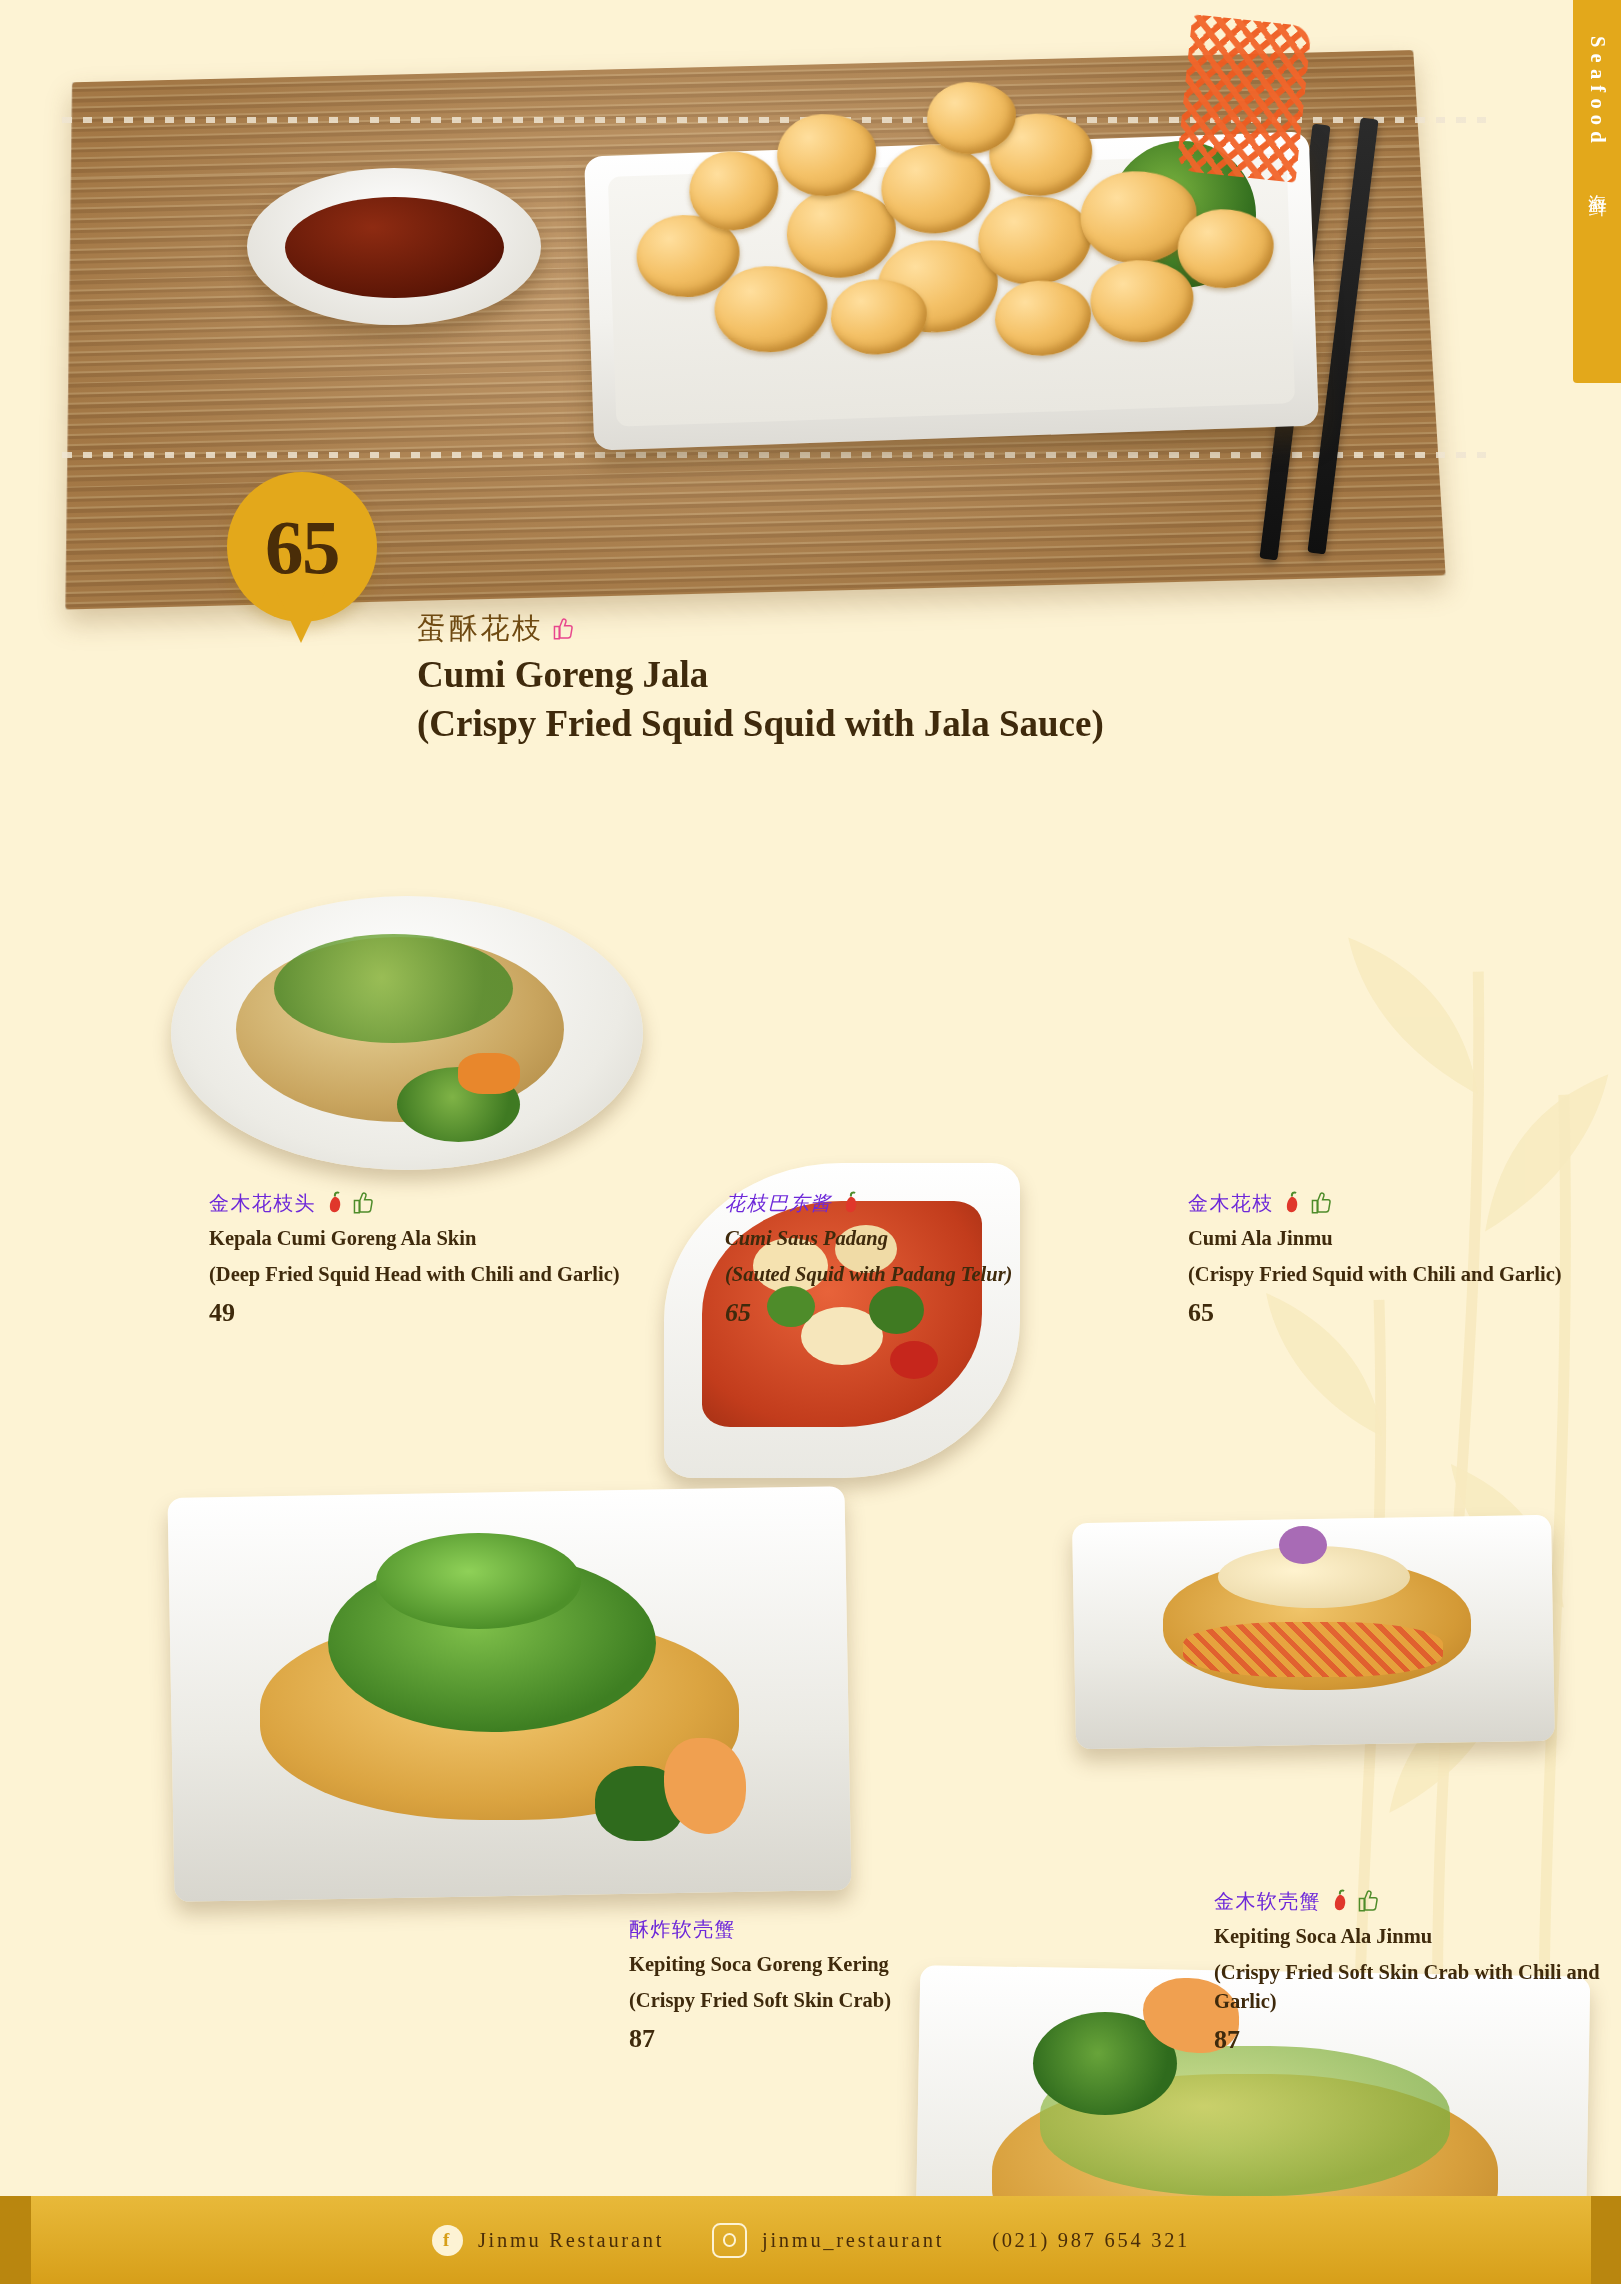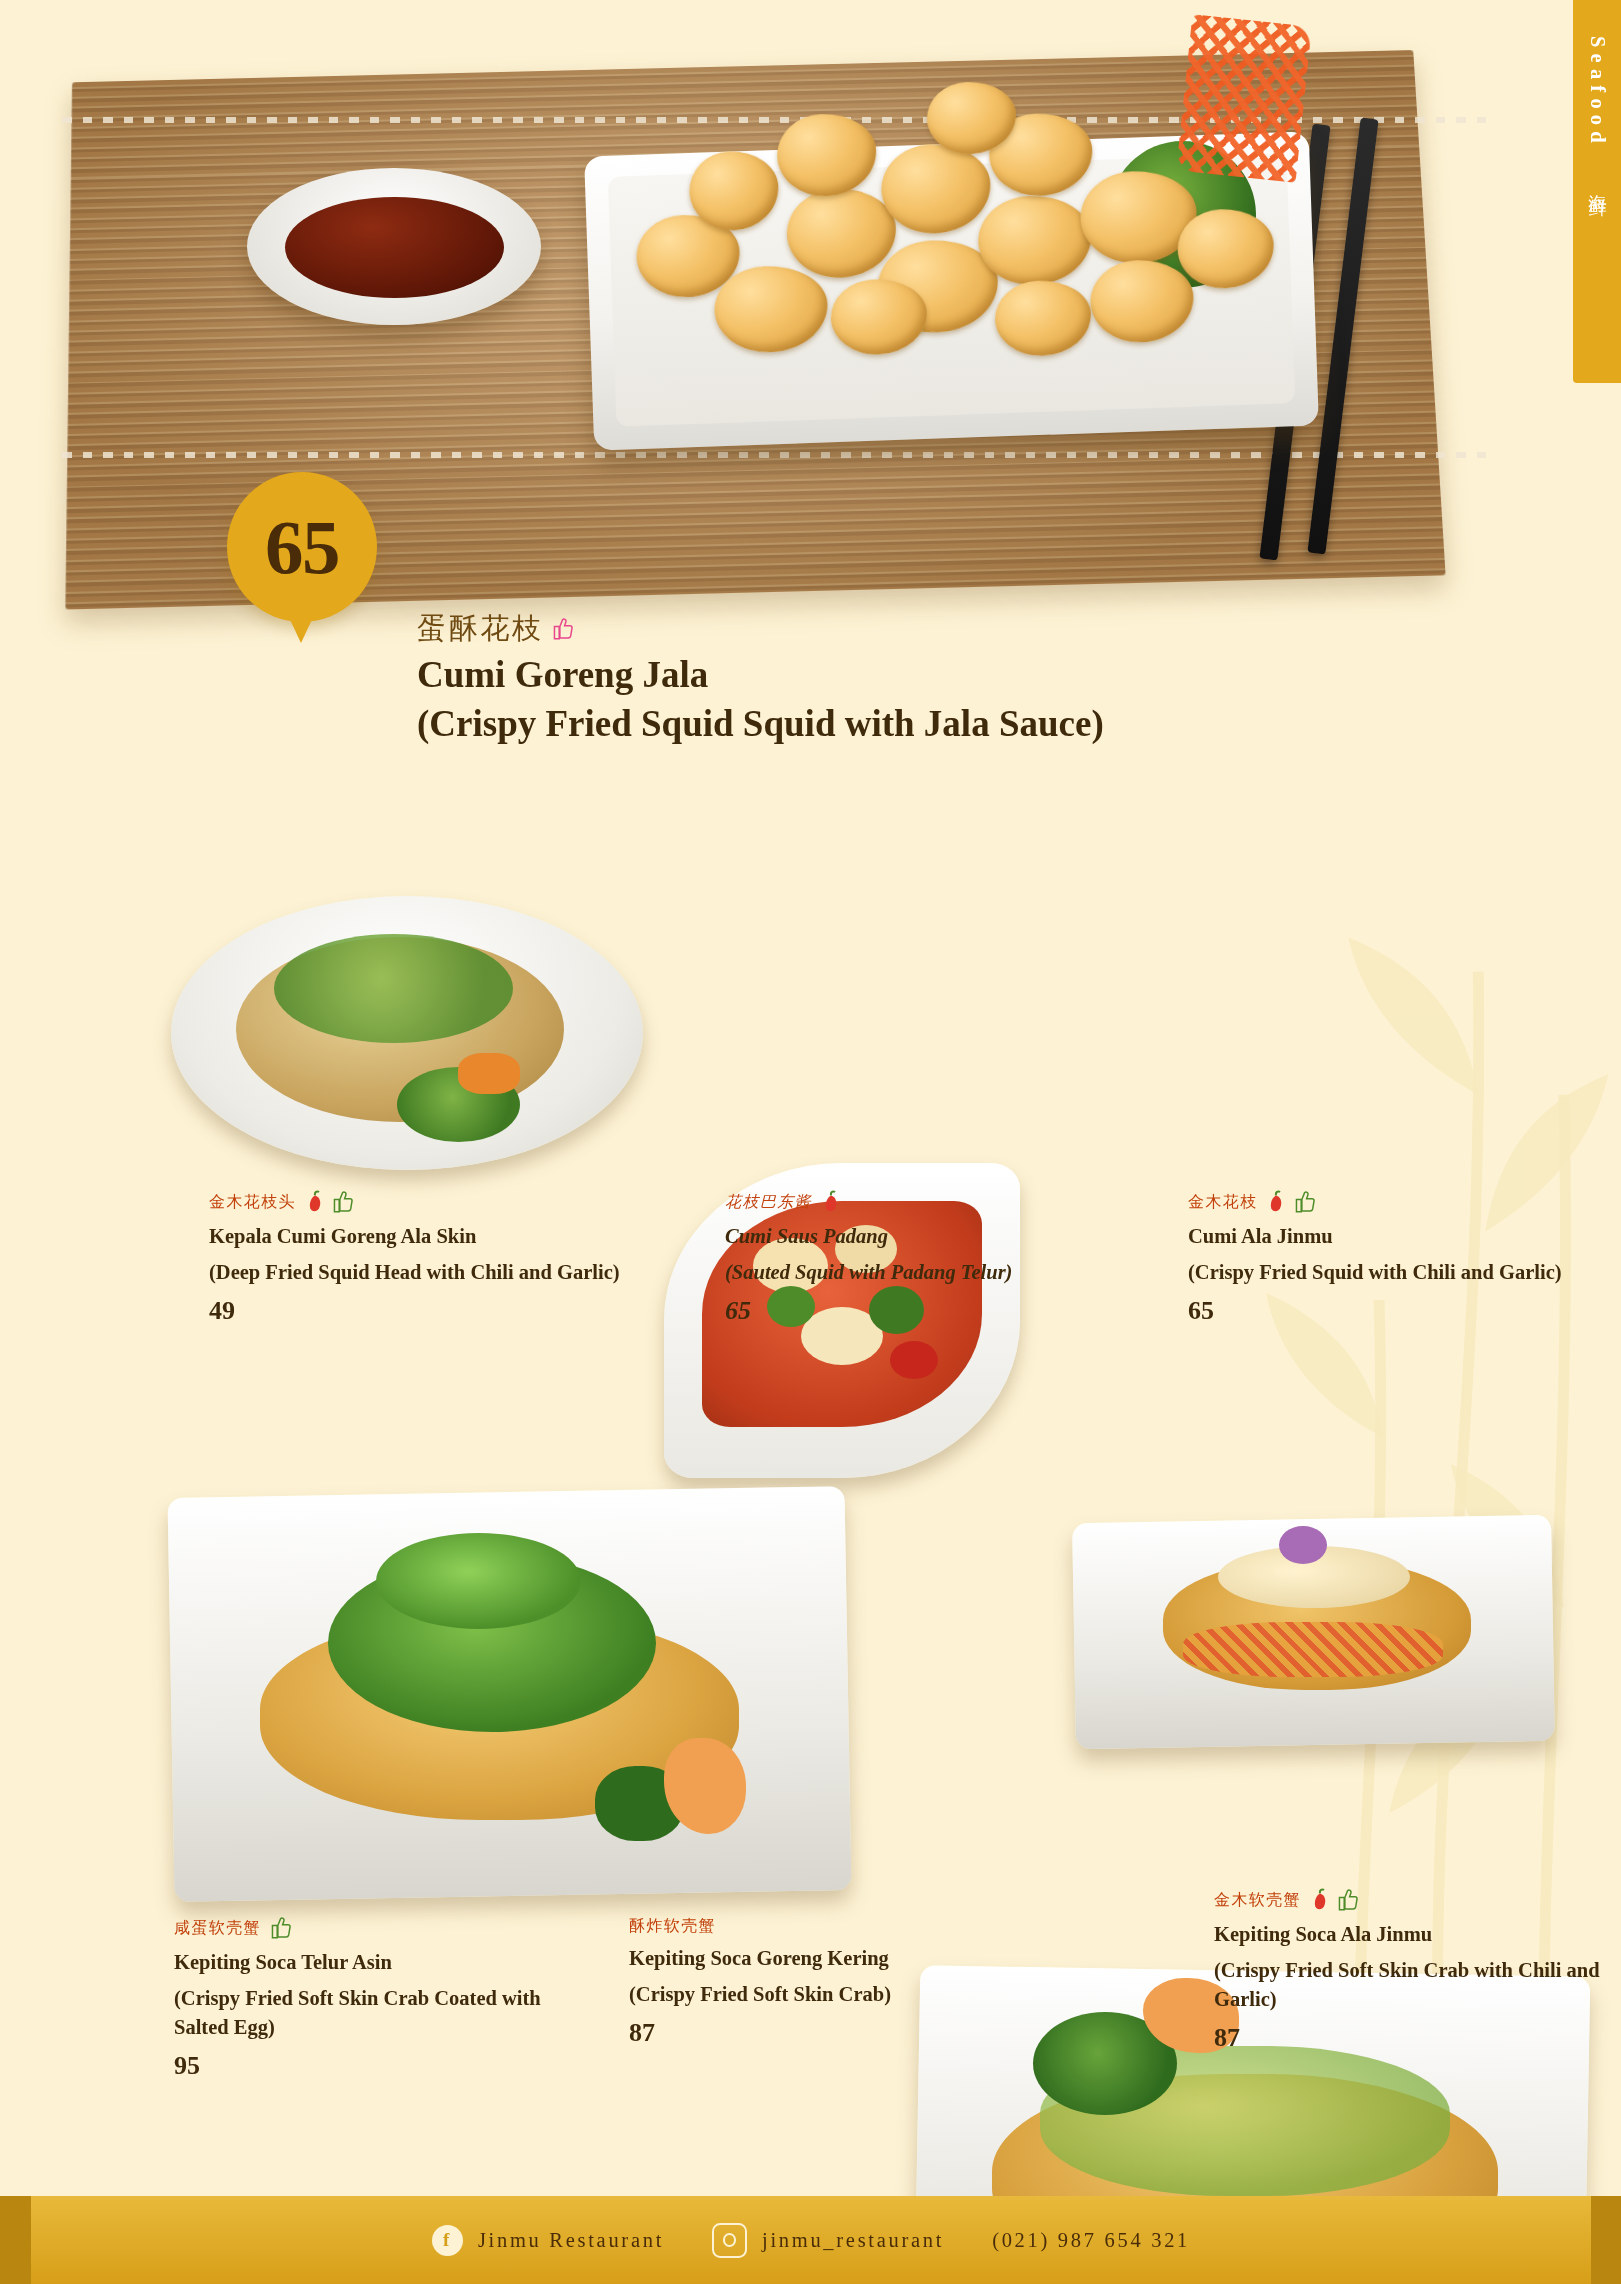--- a/index.html
+++ b/index.html
@@ -140,21 +140,21 @@
 
   
   .ico{display:inline-block;vertical-align:middle;margin-left:6.8px;}
   .chili{width:18px;height:23px;}
   .thumb{width:20.5px;height:23px;}
 
   
   .row{position:absolute;left:0;width:1622px;}
   .cell-img{position:absolute;}
   .cap{position:absolute;width:451px;}
-  .cap .cn{font-size:16px;color:#c2410c;letter-spacing:1.4px;display:inline-block;vertical-align:middle;}
+  .cap .cn{font-size:20px;color:#6d28d9;letter-spacing:1.4px;display:inline-block;vertical-align:middle;}
   .cap .en{font-size:20.5px;color:#3f2a0c;font-weight:bold;line-height:1.42;margin-top:6.8px;}
   .cap .price{font-size:26px;color:#3f2a0c;font-weight:bold;margin-top:9px;}
 
   
   .dish{position:relative;}
   .oval-plate{
     position:absolute;inset:0;border-radius:50%;
     background:radial-gradient(ellipse at 48% 32%,#ffffff,#ecebe5 65%,#d5d3cb 100%);
     box-shadow:0 11px 18px rgba(90,60,20,.25);
   }
@@ -365,31 +365,20 @@
   <div class="cell-img dish" style="left:917px;top:89px;width:670px;height:383px;">
     <div class="rect-plate" style="transform:rotate(1deg);"></div>
     <div class="food" style="left:75px;top:103px;width:506px;height:212px;border-radius:46%;
       background:radial-gradient(ellipse at 45% 35%,#f3cb72,#d8a03d 60%,#b87f24);"></div>
     <div class="food" style="left:123px;top:75px;width:410px;height:150px;border-radius:45%;
       background:radial-gradient(ellipse at 40% 40%,#bfd76f,#7fae3f 70%);opacity:.75;"></div>
     <div class="food" style="left:116px;top:41px;width:144px;height:103px;background:radial-gradient(circle at 45% 40%,#68a43a,#2f6b1d 70%);border-radius:50%;"></div>
     <div class="food" style="left:226px;top:6.8px;width:96px;height:75px;background:#f0a050;border-radius:45% 55% 40% 60%;"></div>
   </div>
 
-  <div class="cap" style="left:174px;top:438px;width:424px;">
-    <span class="cn">咸蛋软壳蟹</span>
-    <span class="ico">
-      <svg class="thumb" viewBox="0 0 30 34">
-          <path d="M10 14 L14 4 a3 3 0 0 1 5 3 l-2 6 h8 a3 3 0 0 1 3 3 l-2 12 a4 4 0 0 1-4 3 H10z M2 14 h7 v18 H2z" fill="none" stroke="#4e8c2a" stroke-width="2.2"></path>
-        </svg>
-    </span>
-    <div class="en">Kepiting Soca Telur Asin</div>
-    <div class="en">(Crispy Fried Soft Skin Crab Coated with Salted Egg)</div>
-    <div class="price">95</div>
-  </div>
 
   <div class="cap" style="left:629px;top:438px;width:424px;">
     <span class="cn">酥炸软壳蟹</span>
     <div class="en">Kepiting Soca Goreng Kering</div>
     <div class="en">(Crispy Fried Soft Skin Crab)</div>
     <div class="price">87</div>
   </div>
 
   <div class="cap" style="left:1214px;top:410px;width:424px;">
     <span class="cn">金木软壳蟹</span>

